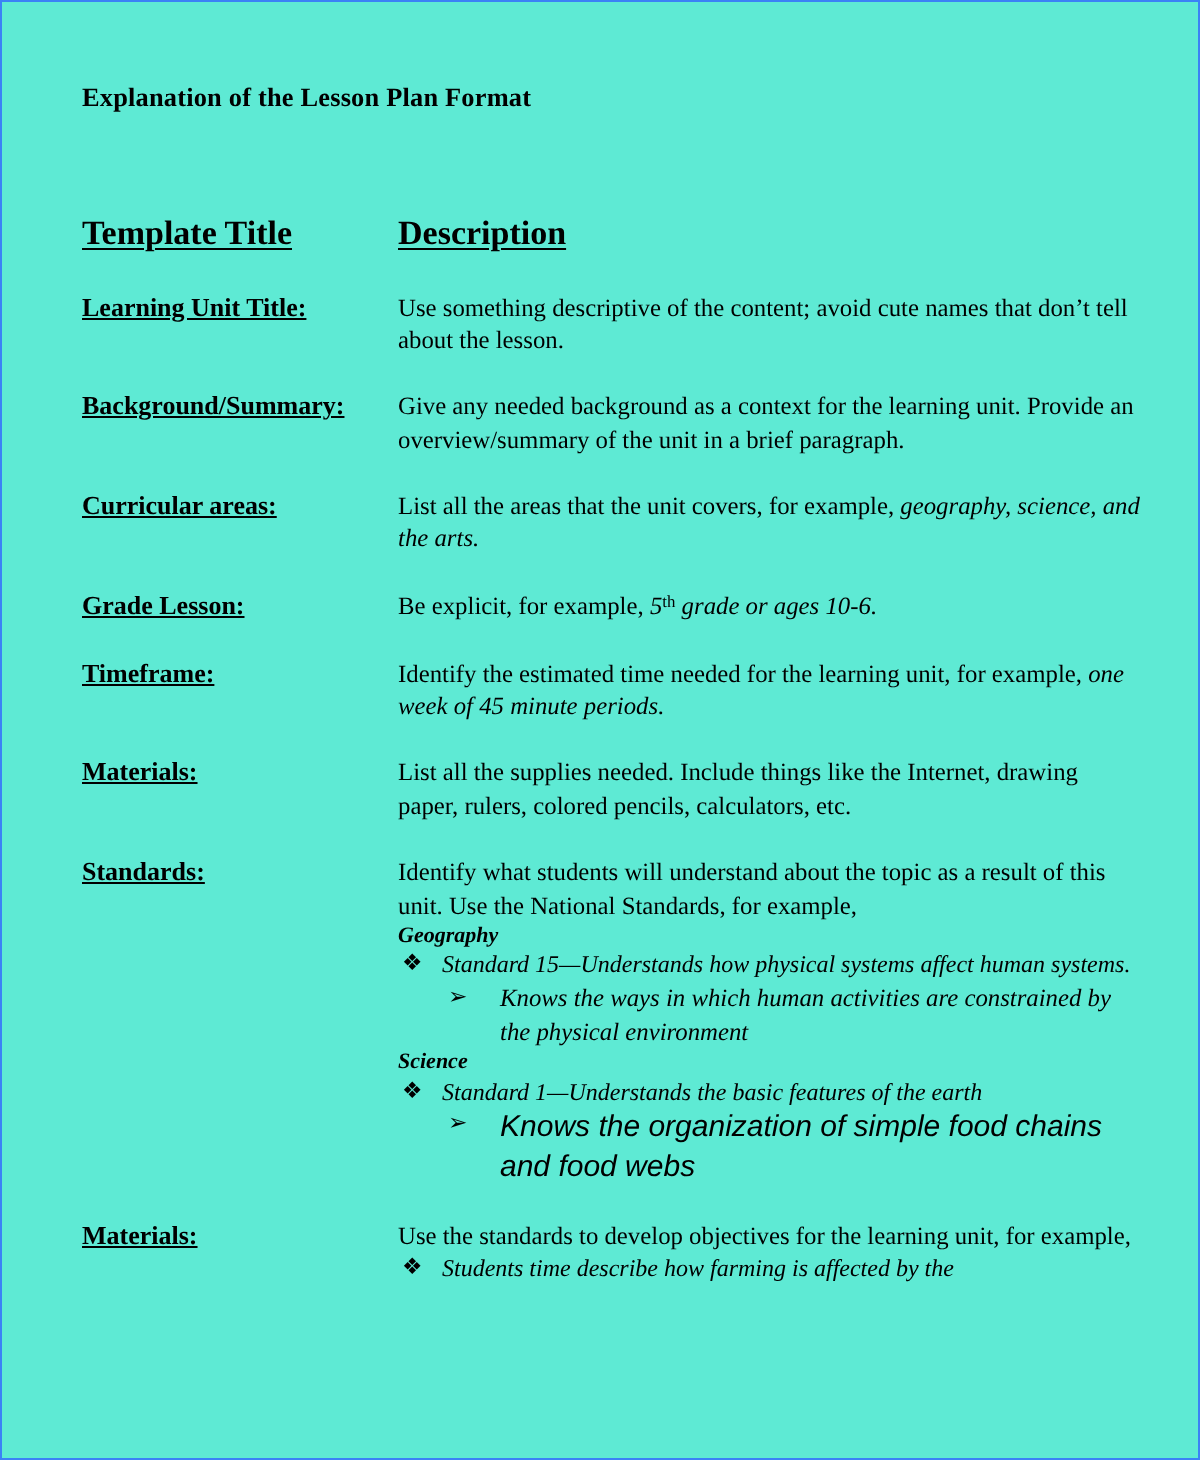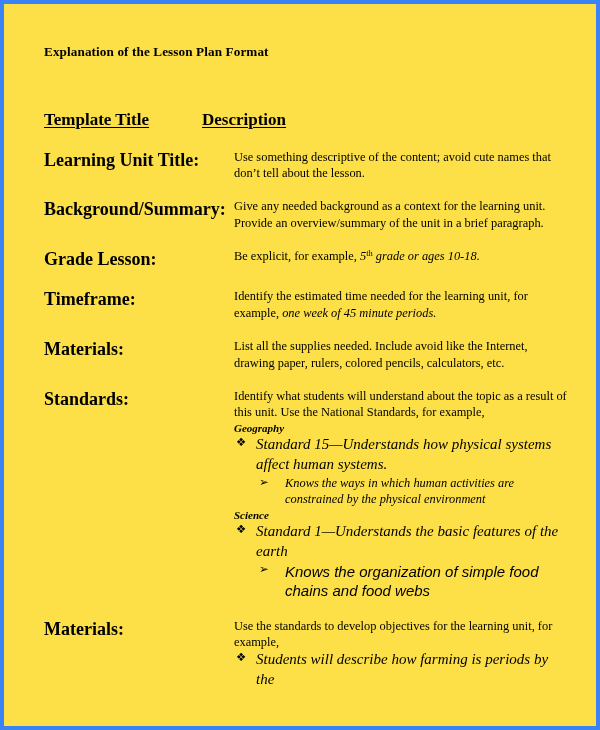--- a/index.html
+++ b/index.html
@@ -14,22 +14,22 @@
     font-family: "Liberation Serif", "DejaVu Serif", serif;
     color: #000000;
     overflow: hidden;
   }
 
   .page {
     position: relative;
     box-sizing: border-box;
     width: 600px;
     height: 730px;
-    background: #fde047;
-    border: 4px solid #3b82f6;
+    background: #5eead4;
+    border: 1px solid #3b82f6;
     overflow: hidden;
   }
 
   .page-inner {
     position: absolute;
     left: 40px;
     top: 0;
     right: 28px;
   }
 
@@ -71,29 +71,29 @@
 
   .row-item > td {
     padding-bottom: 17px;
   }
   .row-item:last-child > td {
     padding-bottom: 0;
   }
 
   .label-cell {
     font-weight: bold;
-    font-size: 18px;
+    font-size: 13px;
     line-height: 1.3;
     white-space: nowrap;
+    text-decoration: underline;
   }
 
   .desc-cell {
     font-size: 12.4px;
     line-height: 1.32;
-    margin-left: 32px;
   }
   .desc-cell p {
     margin: 0;
   }
 
   em, .it {
     font-style: italic;
   }
   sup {
     font-size: 0.68em;
@@ -117,21 +117,21 @@
   }
   .bullet-l1 > .mark {
     flex: 0 0 auto;
     width: 20px;
     font-size: 11.4px;
     line-height: 1.35;
   }
   .bullet-l1 > .txt {
     flex: 1 1 auto;
     font-style: italic;
-    font-size: 15px;
+    font-size: 12px;
     line-height: 1.32;
     font-family: Liberation Serif, serif;
   }
 
   .bullet-l2 {
     display: flex;
     margin: 0;
     padding-left: 25px;
   }
   .bullet-l2 > .mark {
@@ -192,28 +192,38 @@
           <td>
             <div class="label-cell">Background/Summary:</div>
           </td>
           <td>
             <div class="desc-cell">
               <p>Give any needed background as a context for the learning unit. Provide an overview/summary of the unit in a brief paragraph.</p>
             </div>
           </td>
         </tr>
 
+        <tr class="row-item">
+          <td>
+            <div class="label-cell">Curricular areas:</div>
+          </td>
+          <td>
+            <div class="desc-cell">
+              <p><span>List all the areas that the unit covers, for example, </span><em>geography, science, and the arts.</em></p>
+            </div>
+          </td>
+        </tr>
 
         <tr class="row-item">
           <td>
             <div class="label-cell">Grade Lesson:</div>
           </td>
           <td>
             <div class="desc-cell">
-              <p><span>Be explicit, for example, </span><em>5</em><sup>th</sup><em> grade or ages 10-18.</em></p>
+              <p><span>Be explicit, for example, </span><em>5</em><sup>th</sup><em> grade or ages 10-6.</em></p>
             </div>
           </td>
         </tr>
 
         <tr class="row-item">
           <td>
             <div class="label-cell">Timeframe:</div>
           </td>
           <td>
             <div class="desc-cell">
@@ -221,21 +231,21 @@
             </div>
           </td>
         </tr>
 
         <tr class="row-item">
           <td>
             <div class="label-cell">Materials:</div>
           </td>
           <td>
             <div class="desc-cell">
-              <p>List all the supplies needed.  Include avoid like the Internet, drawing paper, rulers, colored pencils, calculators, etc.</p>
+              <p>List all the supplies needed.  Include things like the Internet, drawing paper, rulers, colored pencils, calculators, etc.</p>
             </div>
           </td>
         </tr>
 
         <tr class="row-item">
           <td>
             <div class="label-cell">Standards:</div>
           </td>
           <td>
             <div class="desc-cell">
@@ -270,21 +280,21 @@
 
         <tr class="row-item">
           <td>
             <div class="label-cell">Materials:</div>
           </td>
           <td>
             <div class="desc-cell">
               <p>Use the standards to develop objectives for the learning unit, for example,</p>
               <div class="bullet-l1">
                 <span class="mark">❖</span>
-                <span class="txt">Students will describe how farming is periods by the</span>
+                <span class="txt">Students time describe how farming is affected by the</span>
               </div>
             </div>
           </td>
         </tr>
 
       </tbody>
     </table>
 
   </div>
 </div>

